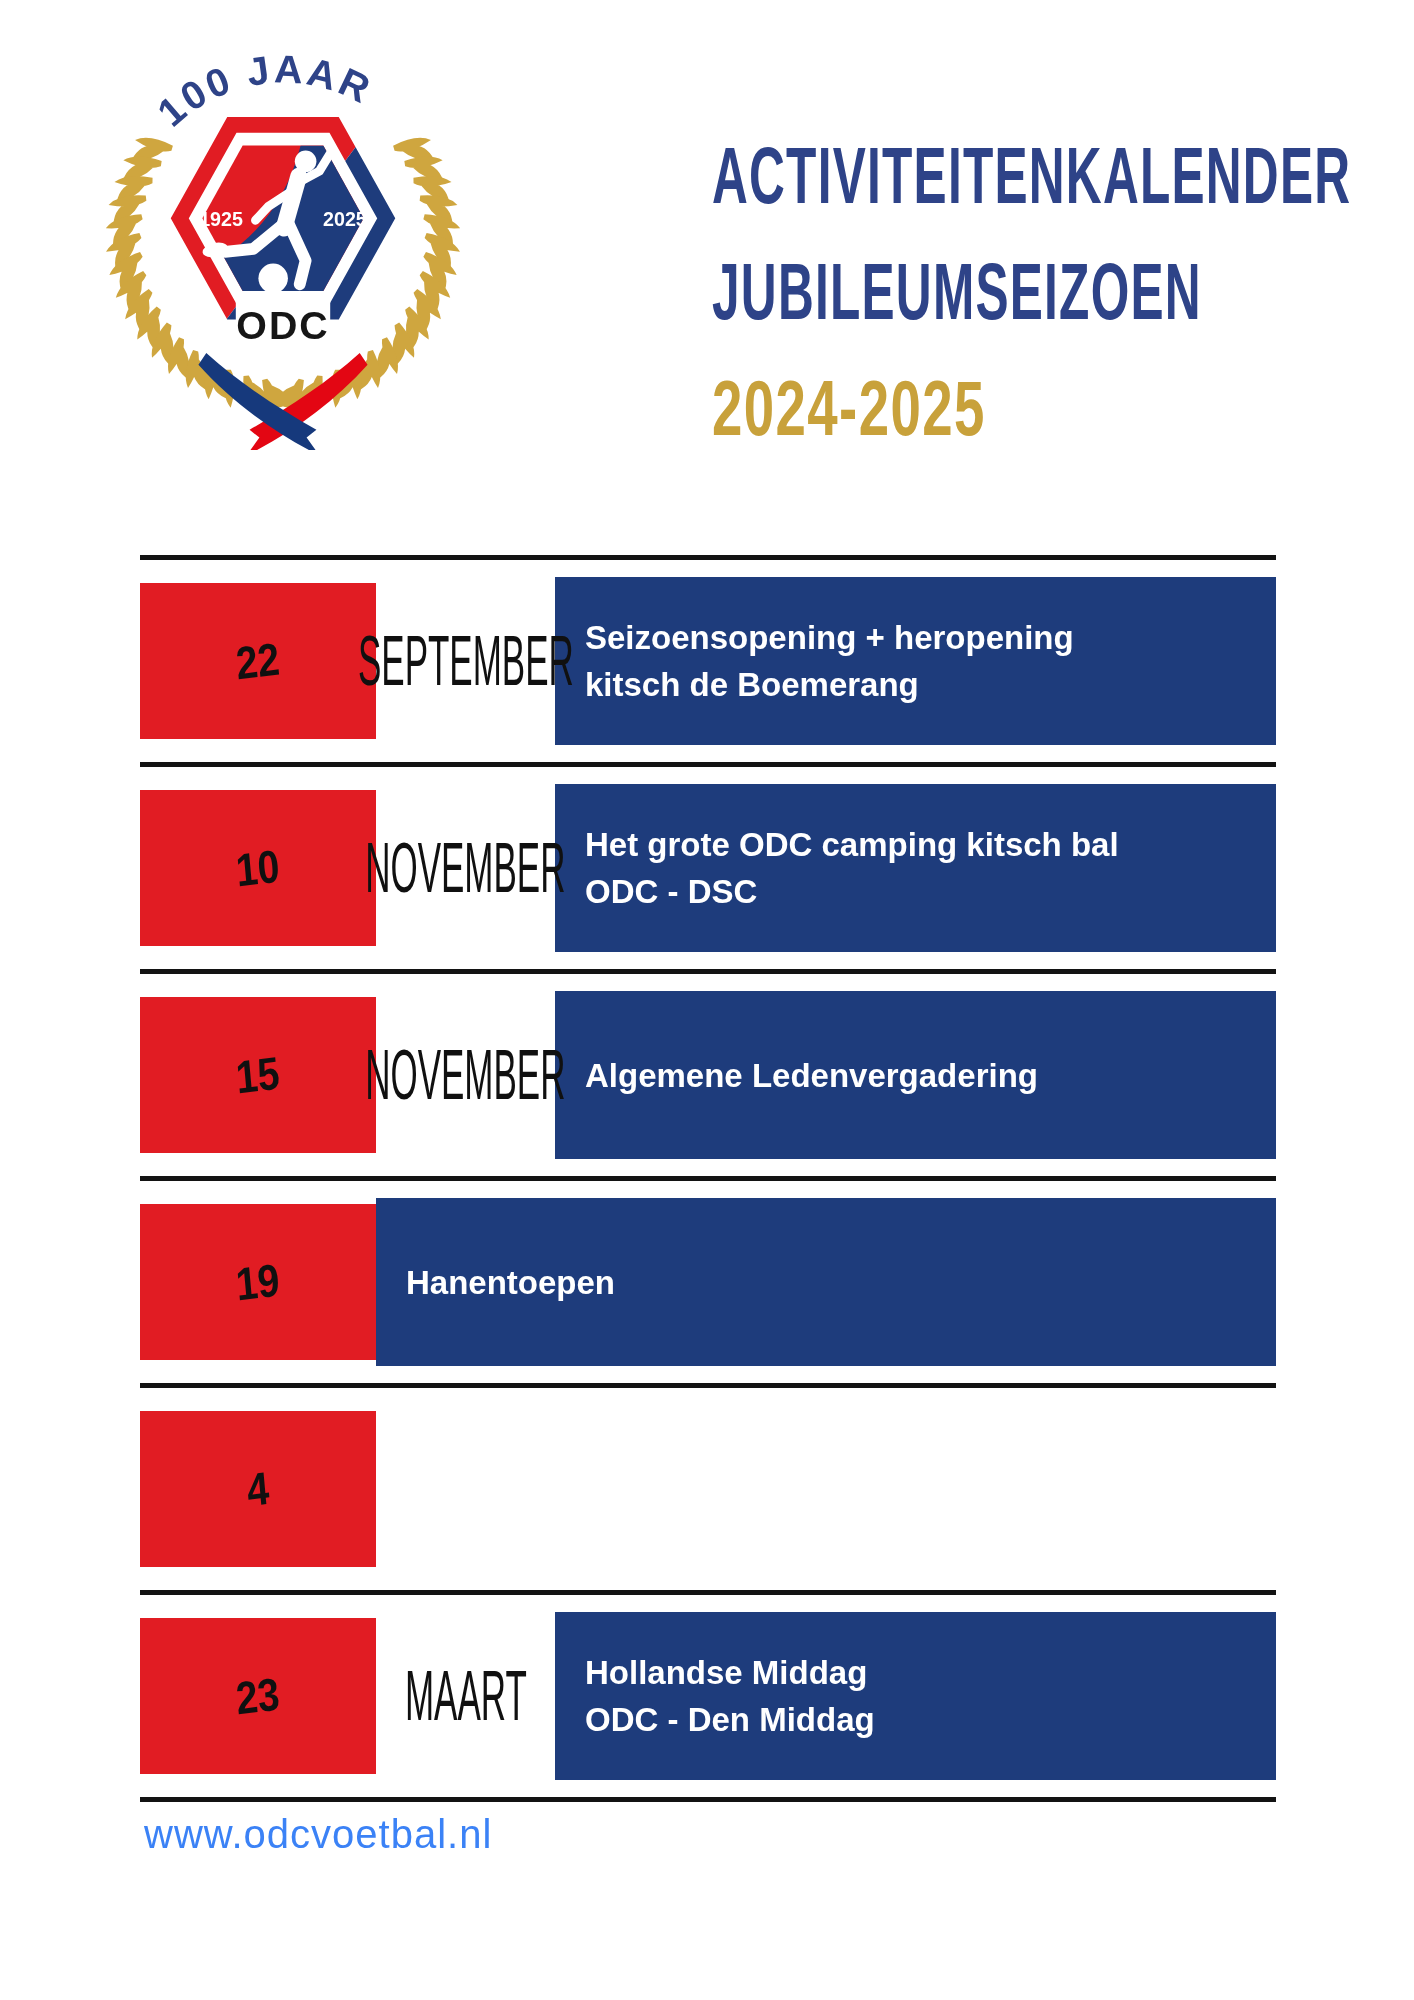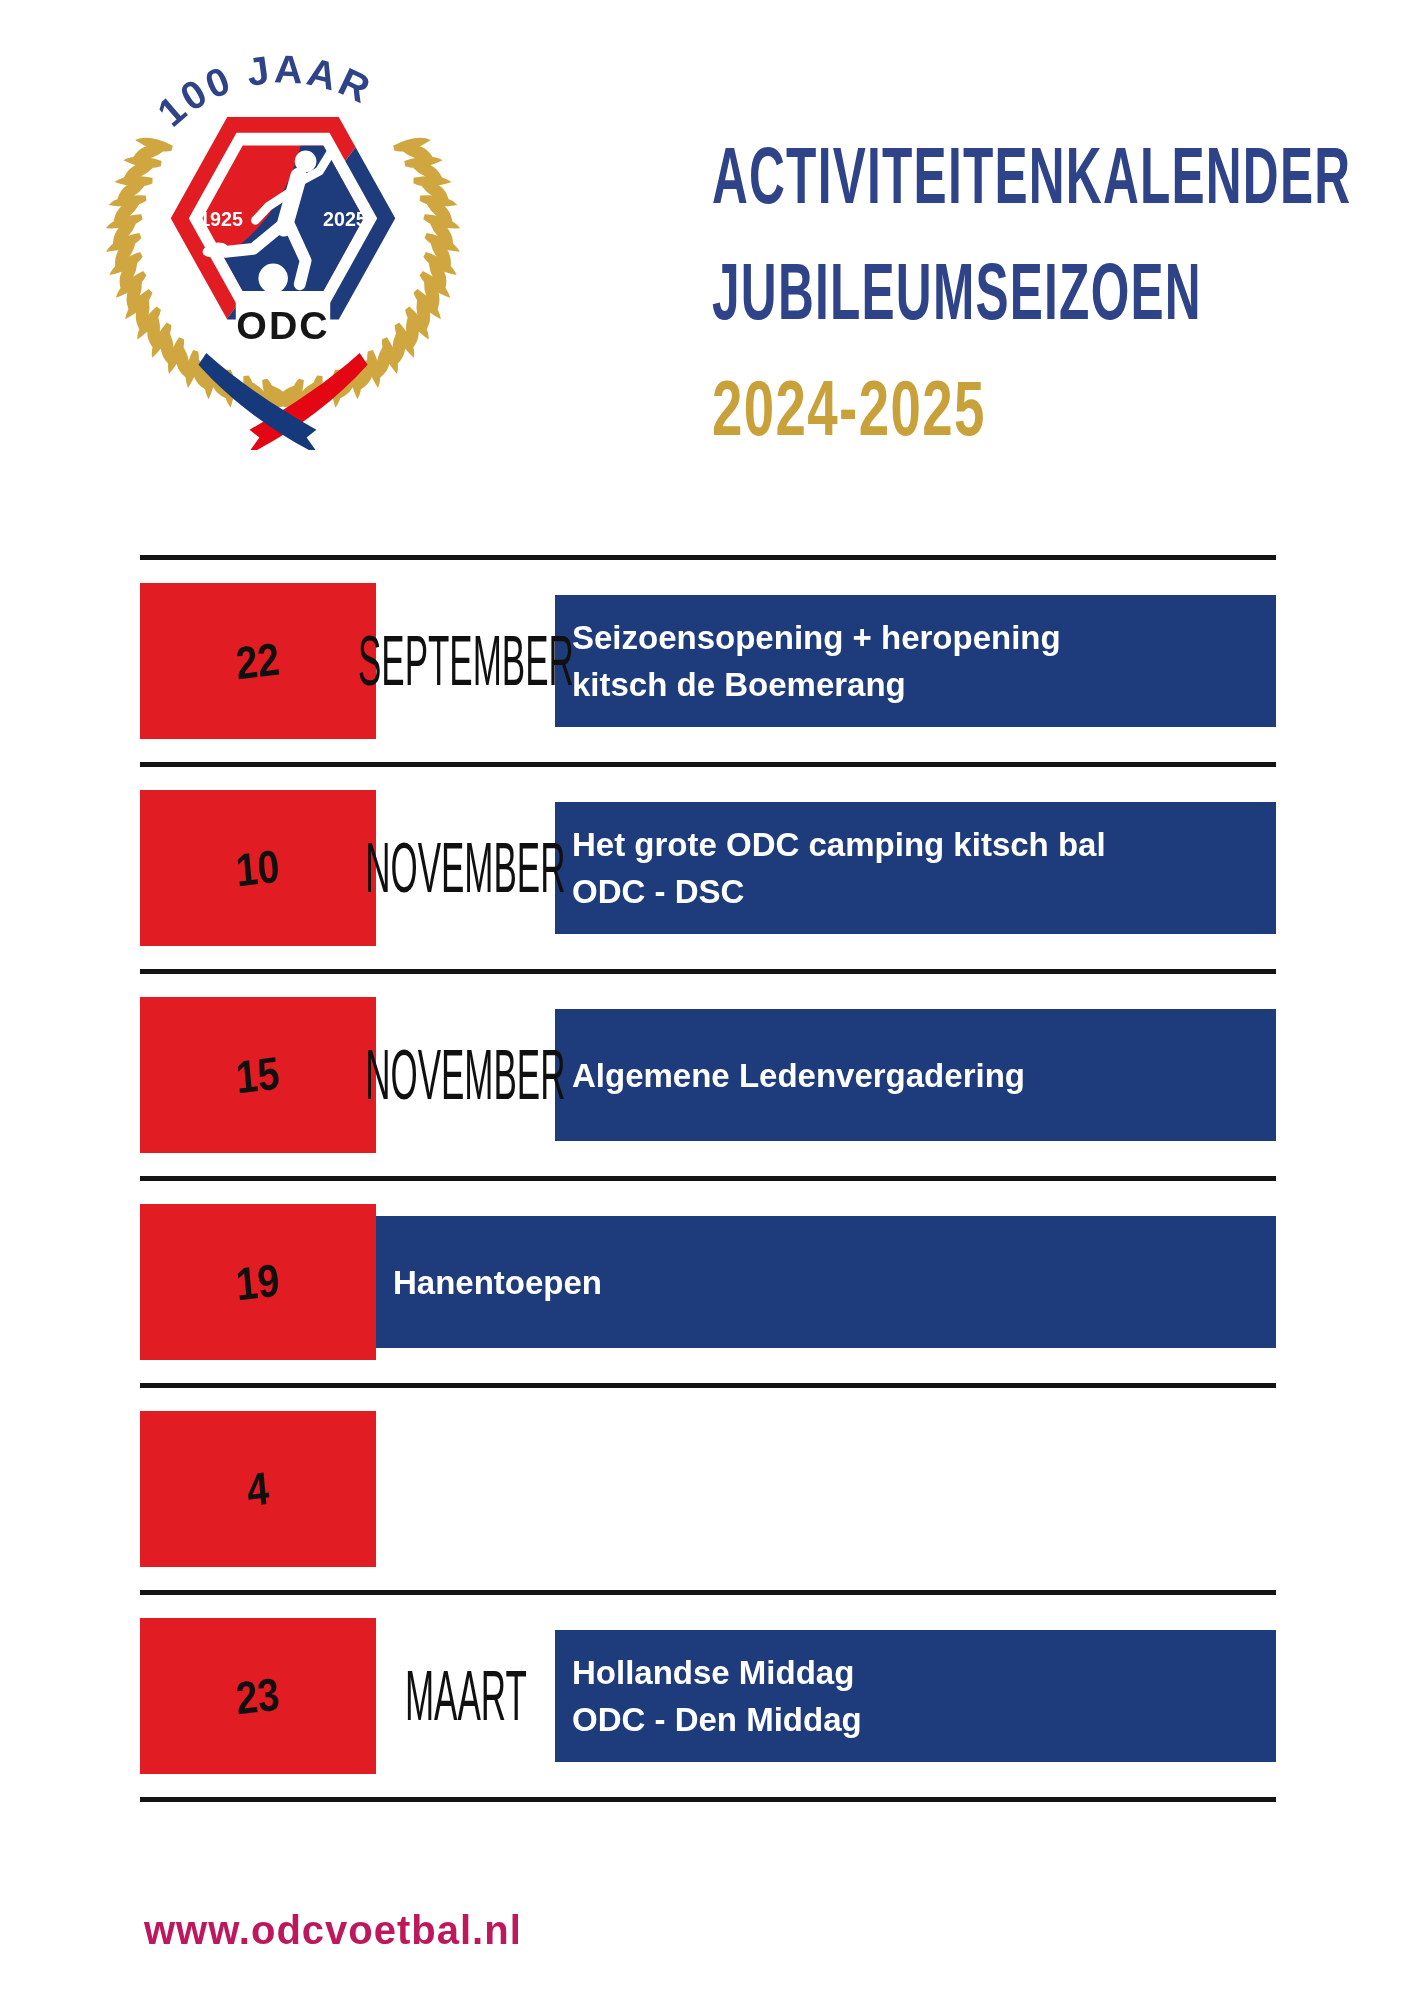--- a/index.html
+++ b/index.html
@@ -39,29 +39,29 @@
   .day{
     font-size:46px;font-weight:700;color:#101010;
     transform:scaleX(.85) rotate(-6deg);
   }
   .month-cell{width:179px;flex:none;display:flex;justify-content:center;overflow:visible;}
   .month{
     font-size:70px;font-weight:400;color:#101010;white-space:nowrap;
     transform:scaleX(.5);transform-origin:center;
   }
   .event-box{
-    flex:1;height:132px;background:var(--navy);box-sizing:border-box;
-    padding-left:17px;padding-right:10px;
+    flex:1;height:168px;background:var(--navy);box-sizing:border-box;
+    padding-left:30px;padding-right:10px;
     display:flex;flex-direction:column;justify-content:center;
     color:#ffffff;font-weight:700;font-size:33px;line-height:47px;
   }
   
   .footer{
-    position:absolute;left:144px;top:1908px;
-    font-size:40px;font-weight:700;color:#be185d;letter-spacing:1px;
+    position:absolute;left:144px;top:1812px;
+    font-size:40px;font-weight:400;color:#3b82f6;letter-spacing:1px;
   }
 </style>
 </head>
 <body>
 
 <div class="logo-wrap">
   <svg id="logo-svg" viewBox="0 0 360 430" width="354" height="424">
     <defs>
       <clipPath id="clipTL">
         <polygon points="-20,-20 300,-20 282,85 102,325 -20,335"></polygon>

